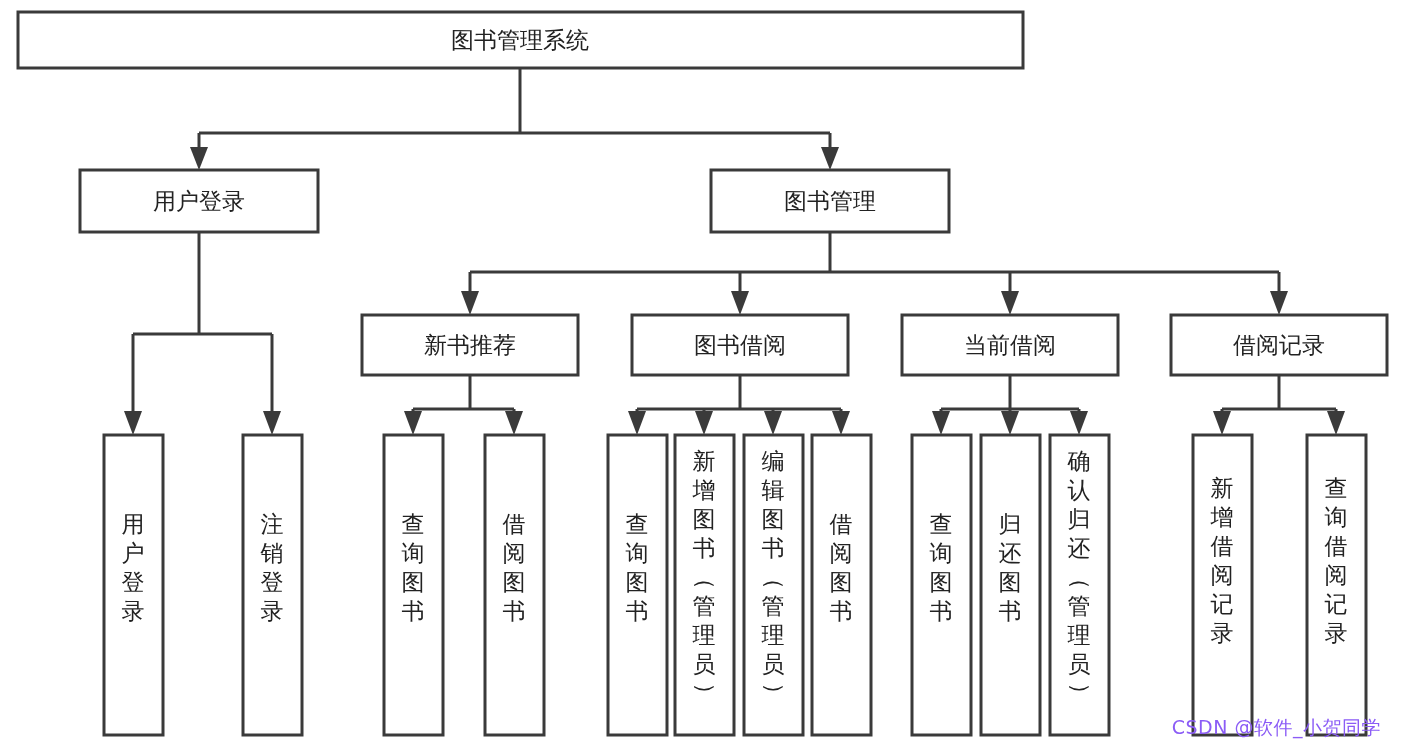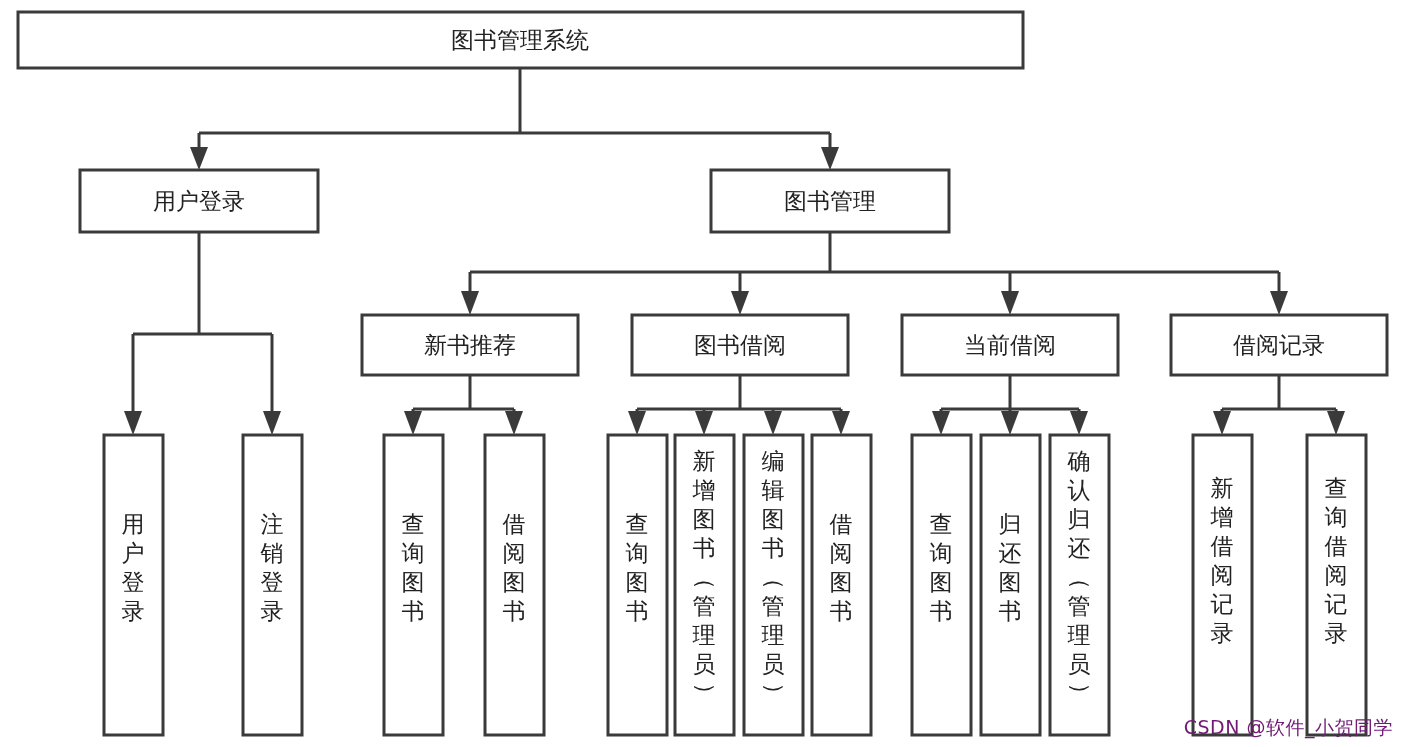--- a/index.html
+++ b/index.html
@@ -49,25 +49,25 @@
   }
   .leaf-label-char {
     font-family: "DejaVu Sans", "Liberation Sans", sans-serif;
     fill: #222222;
     font-size: 23px;
     text-anchor: middle;
     dominant-baseline: middle;
   }
   .watermark {
     position: absolute;
-    right: 12px;
+    right: 24px;
     bottom: 6px;
     font-family: "DejaVu Sans", "Liberation Sans", sans-serif;
     font-size: 19px;
-    color: #701a75;
+    color: #8b5cf6;
     white-space: nowrap;
     letter-spacing: 0.5px;
   }
 </style>
 </head>
 <body>
 
 <div id="diagram-root">
 
   <svg class="flow" viewBox="0 0 1405 747" xmlns="http://www.w3.org/2000/svg">

